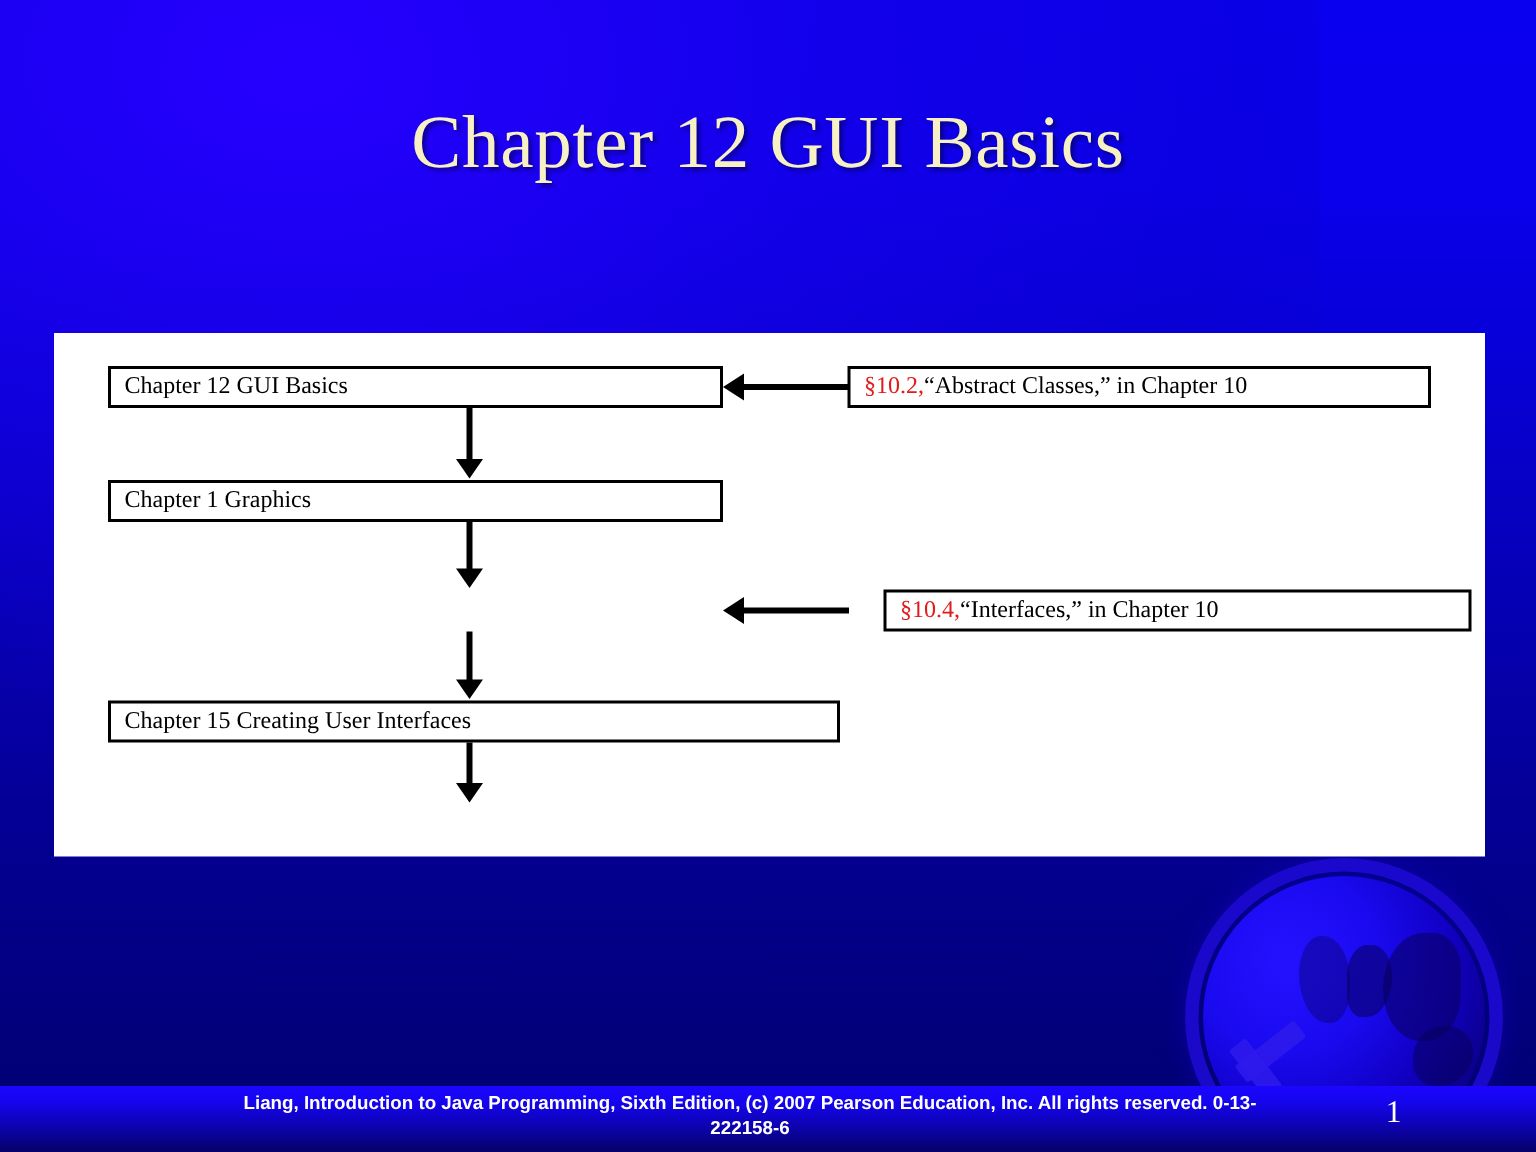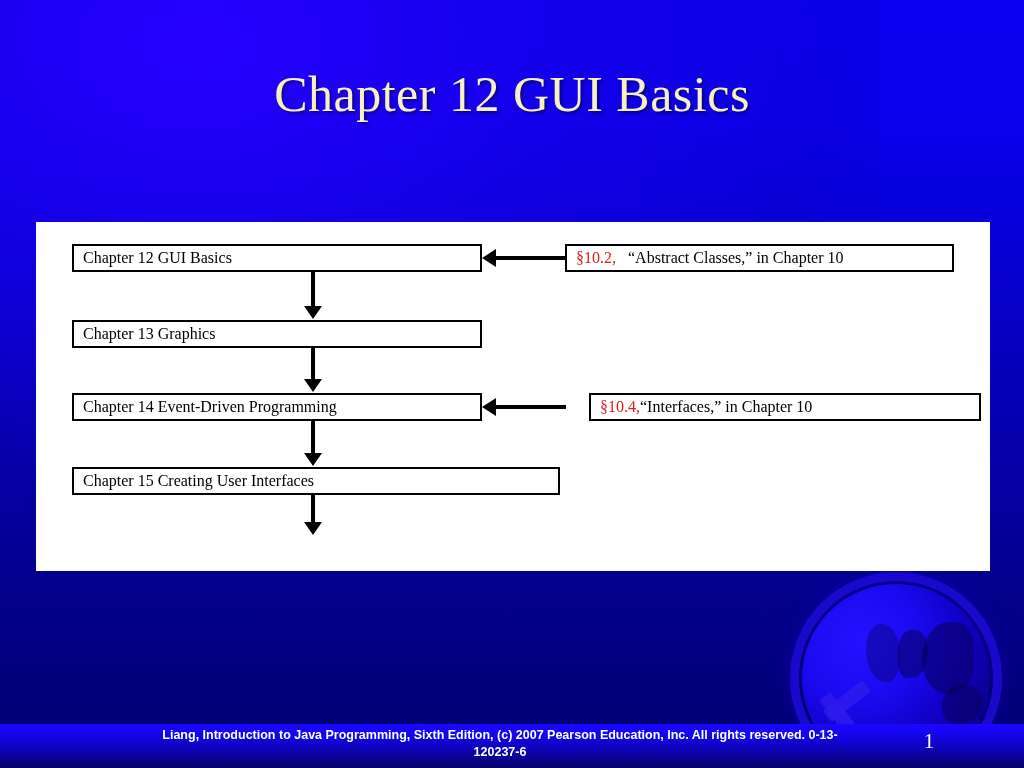--- a/index.html
+++ b/index.html
@@ -219,33 +219,30 @@
 
   <div id="title">Chapter 12 GUI Basics</div>
 
   <div id="panel">
 
     <div class="node" style="left:36px; top:22px; width:410px;">
       <span>Chapter 12 GUI Basics</span>
     </div>
 
     <div class="node" style="left:36px; top:98px; width:410px;">
-      <span>Chapter 13 Graphics</span>
-    </div>
-
-    <div class="node" style="left:36px; top:171px; width:410px;">
-      <span>Chapter 14 Event-Driven Programming</span>
-    </div>
+      <span>Chapter 1 Graphics</span>
+    </div>
+
 
     <div class="node" style="left:36px; top:245px; width:488px;">
       <span>Chapter 15 Creating User Interfaces</span>
     </div>
 
 
-    <div class="node ref" style="left:529px; top:22px; width:389px;gap:12px;">
+    <div class="node ref" style="left:529px; top:22px; width:389px;">
       <span class="sect">§10.2,</span>
         <span class="refTxt"> “Abstract Classes,” in Chapter 10</span>
     </div>
 
     <div class="node ref" style="left:553px; top:171px; width:392px;">
       <span class="sect">§10.4,</span>
         <span class="refTxt"> “Interfaces,” in Chapter 10</span>
     </div>
 
     <div class="vline" style="top:50px;  height:36px;"></div>
@@ -262,16 +259,16 @@
 
     <div class="hline" style="left:459px; top:34px; width:71px;"></div>
     <div class="hhead" style="left:446px; top:27px;"></div>
 
     <div class="hline" style="left:459px; top:183px; width:71px;"></div>
     <div class="hhead" style="left:446px; top:176px;"></div>
 
   </div>
 
   <div id="footer-band"></div>
-  <div id="footer-text">Liang, Introduction to Java Programming, Sixth Edition, (c) 2007 Pearson Education, Inc. All rights reserved. 0-13-120237-6</div>
+  <div id="footer-text">Liang, Introduction to Java Programming, Sixth Edition, (c) 2007 Pearson Education, Inc. All rights reserved. 0-13-222158-6</div>
   <div id="page-number">1</div>
 
 </div>
 
 </body></html>

